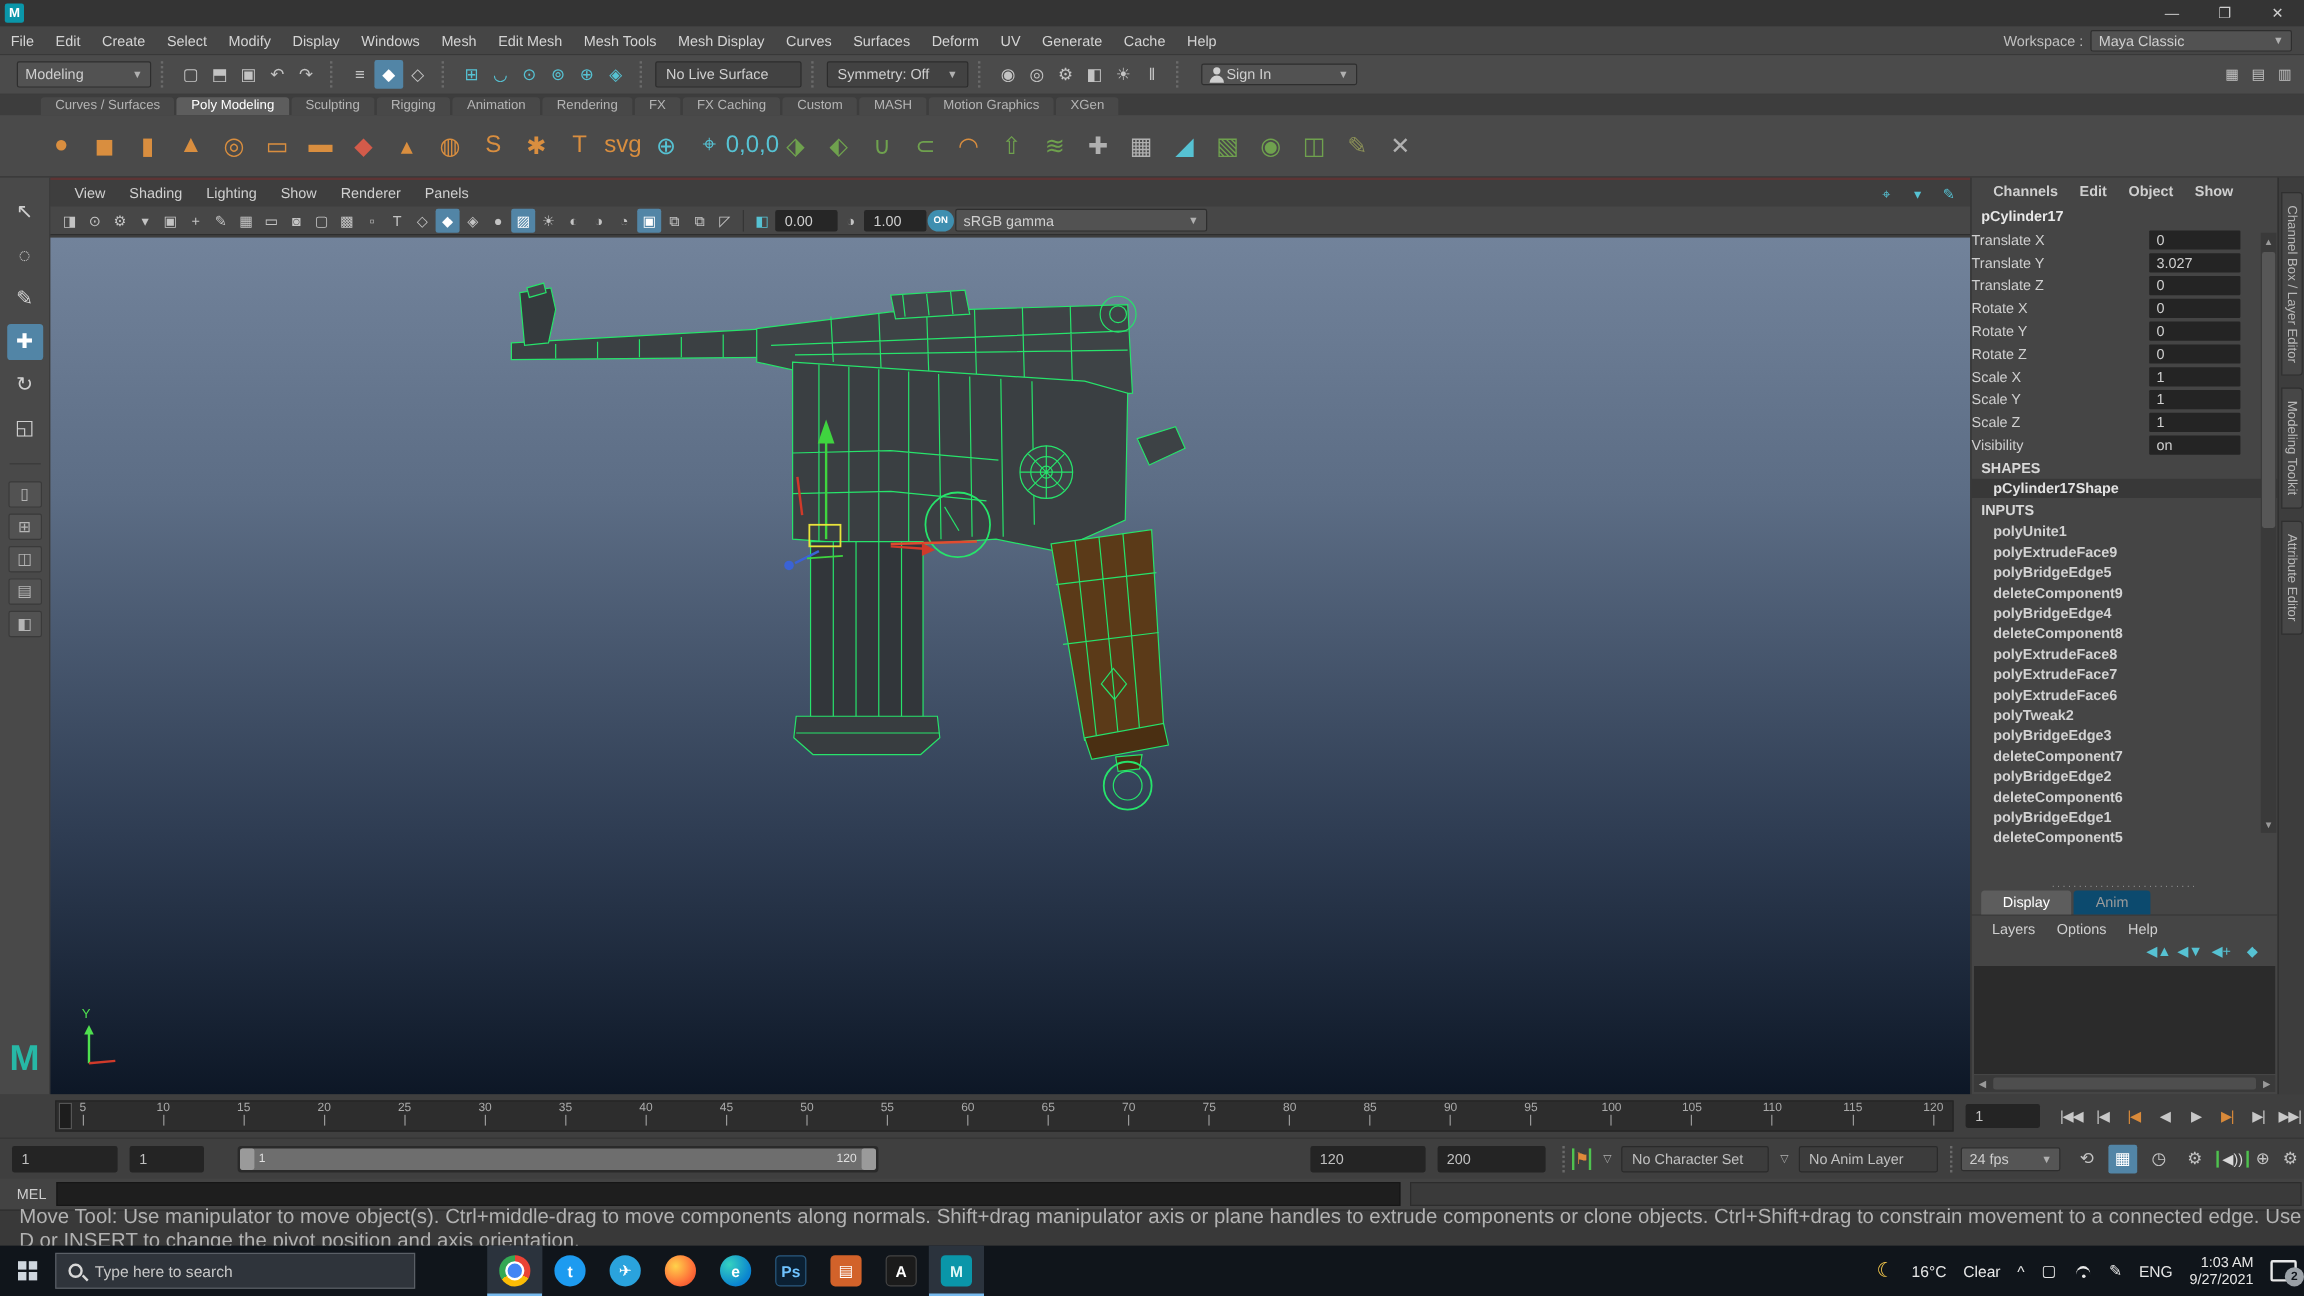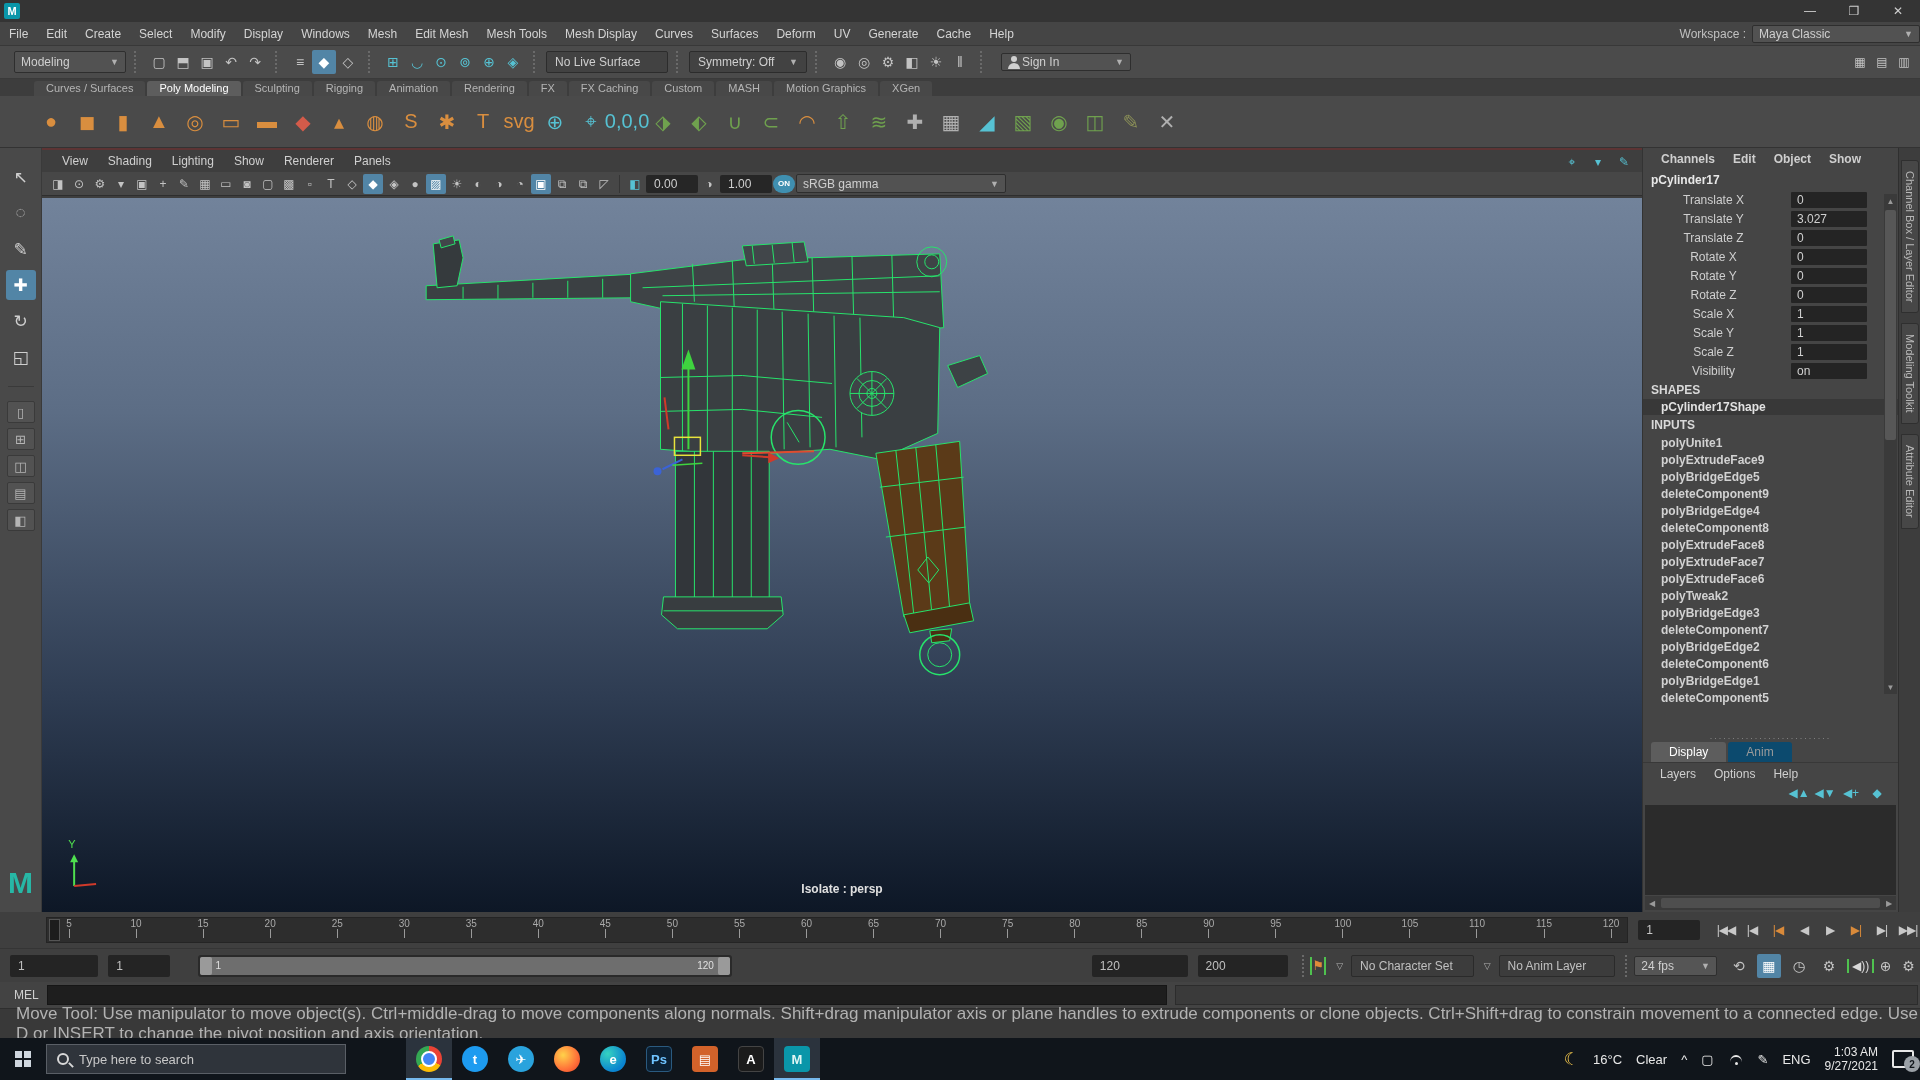--- a/index.html
+++ b/index.html
@@ -14,21 +14,21 @@
   .maya-badge { width:16px; height:16px; margin:0 6px 0 4px; background:#0a96a9; color:#fff; font-weight:bold;
     font-size:11px; display:flex; align-items:center; justify-content:center; border-radius:2px;}
   .title-text { color:#d6d6d6; font-size:12px; }
   .win-controls { margin-left:auto; display:flex; height:100%; }
   .win-btn { width:44px; height:100%; display:flex; align-items:center; justify-content:center; color:#cfcfcf; font-size:12px;}
 
   
   .menu-bar { left:0; top:22px; width:1920px; height:24px; background:#454545; display:flex; align-items:center;
     border-bottom:1px solid #383838; }
   .menu-item { padding:0 9px; color:#d4d4d4; height:100%; display:flex; align-items:center; }
-  .workspace { margin-left:auto; display:flex; align-items:center; gap:6px; color:#c0c0c0;}
+  .workspace { margin-left:auto; display:flex; align-items:center; gap:6px; padding-right:10px; color:#c0c0c0;}
   .dropdown { background:#525252; border:1px solid #2e2e2e; border-radius:2px; height:18px; display:flex;
     align-items:center; padding:0 6px; gap:8px; color:#cfcfcf; }
   .dd-arrow { font-size:9px; color:#b0b0b0; margin-left:auto; }
 
   
   .status-line { left:0; top:46px; width:1920px; height:33px; background:#4b4b4b; display:flex; align-items:center;
     border-bottom:1px solid #3a3a3a; padding-left:14px; gap:4px; }
   .grip { width:5px; height:22px; border-left:2px dotted #6a6a6a; margin:0 4px; }
   .sl-dd { width:112px; height:22px; }
   .icon { width:24px; height:24px; display:flex; align-items:center; justify-content:center; color:#c3c3c3;
@@ -78,21 +78,21 @@
   .isolate-label { position:absolute; left:0; right:0; bottom:16px; text-align:center; color:#e0e0e0; font-weight:bold; }
 
   
   .right-panel { left:1642px; top:148px; width:256px; height:764px; background:#454545; border-left:1px solid #333;
     display:flex; flex-direction:column; }
   .cb-menu { height:22px; display:flex; align-items:center; padding-left:10px; gap:2px; }
   .cb-menu span { padding:0 8px; color:#cfcfcf;font-weight:bold; }
   .cb-body { position:relative; flex:0 0 560px; }
   .cb-name { font-weight:bold; color:#e8e8e8; padding:3px 0 3px 8px; }
   .attr-row { display:flex; align-items:center; height:19px; }
-  .attr-label { width:148px; text-align:center; color:#cfcfcf; padding-right:7px; }
+  .attr-label { width:148px; text-align:left; color:#cfcfcf; padding-right:7px; }
   .attr-value { width:76px; height:16px; background:#242424; border-radius:1px; color:#d0d0d0; padding-left:6px; display:flex; align-items:center;}
   .cb-header { font-weight:bold; color:#d8d8d8; padding:3px 0 2px 8px; }
   .cb-shape { font-weight:bold; color:#e2e2e2; background:#383838; padding:1px 0 1px 18px; }
   .cb-input-item { font-weight:bold; color:#d2d2d2; padding:0 0 0 18px; height:17px; display:flex; align-items:center;}
   .cb-scroll { position:absolute; right:1px; top:24px; width:13px; height:500px; background:#3a3a3a; }
   .cb-scroll .arr { height:14px; display:flex; align-items:center; justify-content:center; font-size:8px; color:#9a9a9a; }
   .cb-thumb { position:absolute; left:1px; right:1px; top:16px; height:230px; background:#575757; border-radius:2px;}
   .cb-splitter { height:12px; display:flex; align-items:center; justify-content:center; color:#8a8a8a; font-size:9px; letter-spacing:2px;}
   .layer-tabs { display:flex; gap:2px; padding-left:8px; border-bottom:1px solid #383838; }
   .layer-tab { padding:3px 18px; background:#0c4a6e; color:#9a9a9a; border-radius:3px 3px 0 0; }
@@ -659,21 +659,20 @@
           <path d="M630,268 L660,266" stroke="#3fd43f" stroke-width="1.5"></path>
         </g>
 
         <g>
           <path d="M30,690 L30,664" stroke="#4fe04f" stroke-width="2"></path>
           <polygon points="30,658 26,666 34,666" fill="#4fe04f"></polygon>
           <path d="M30,690 L52,688" stroke="#d03a2a" stroke-width="2"></path>
           <text x="24" y="652" fill="#4fe04f" font-size="11">Y</text>
         </g>
       </svg>
-      <div class="isolate-label">Isolate : persp</div>
     </div>
   </div>
 
   <div class="abs right-panel">
     <div class="cb-menu">
 
     <span>Channels</span>
         <span>Edit</span>
         <span>Object</span>
         <span>Show</span>

